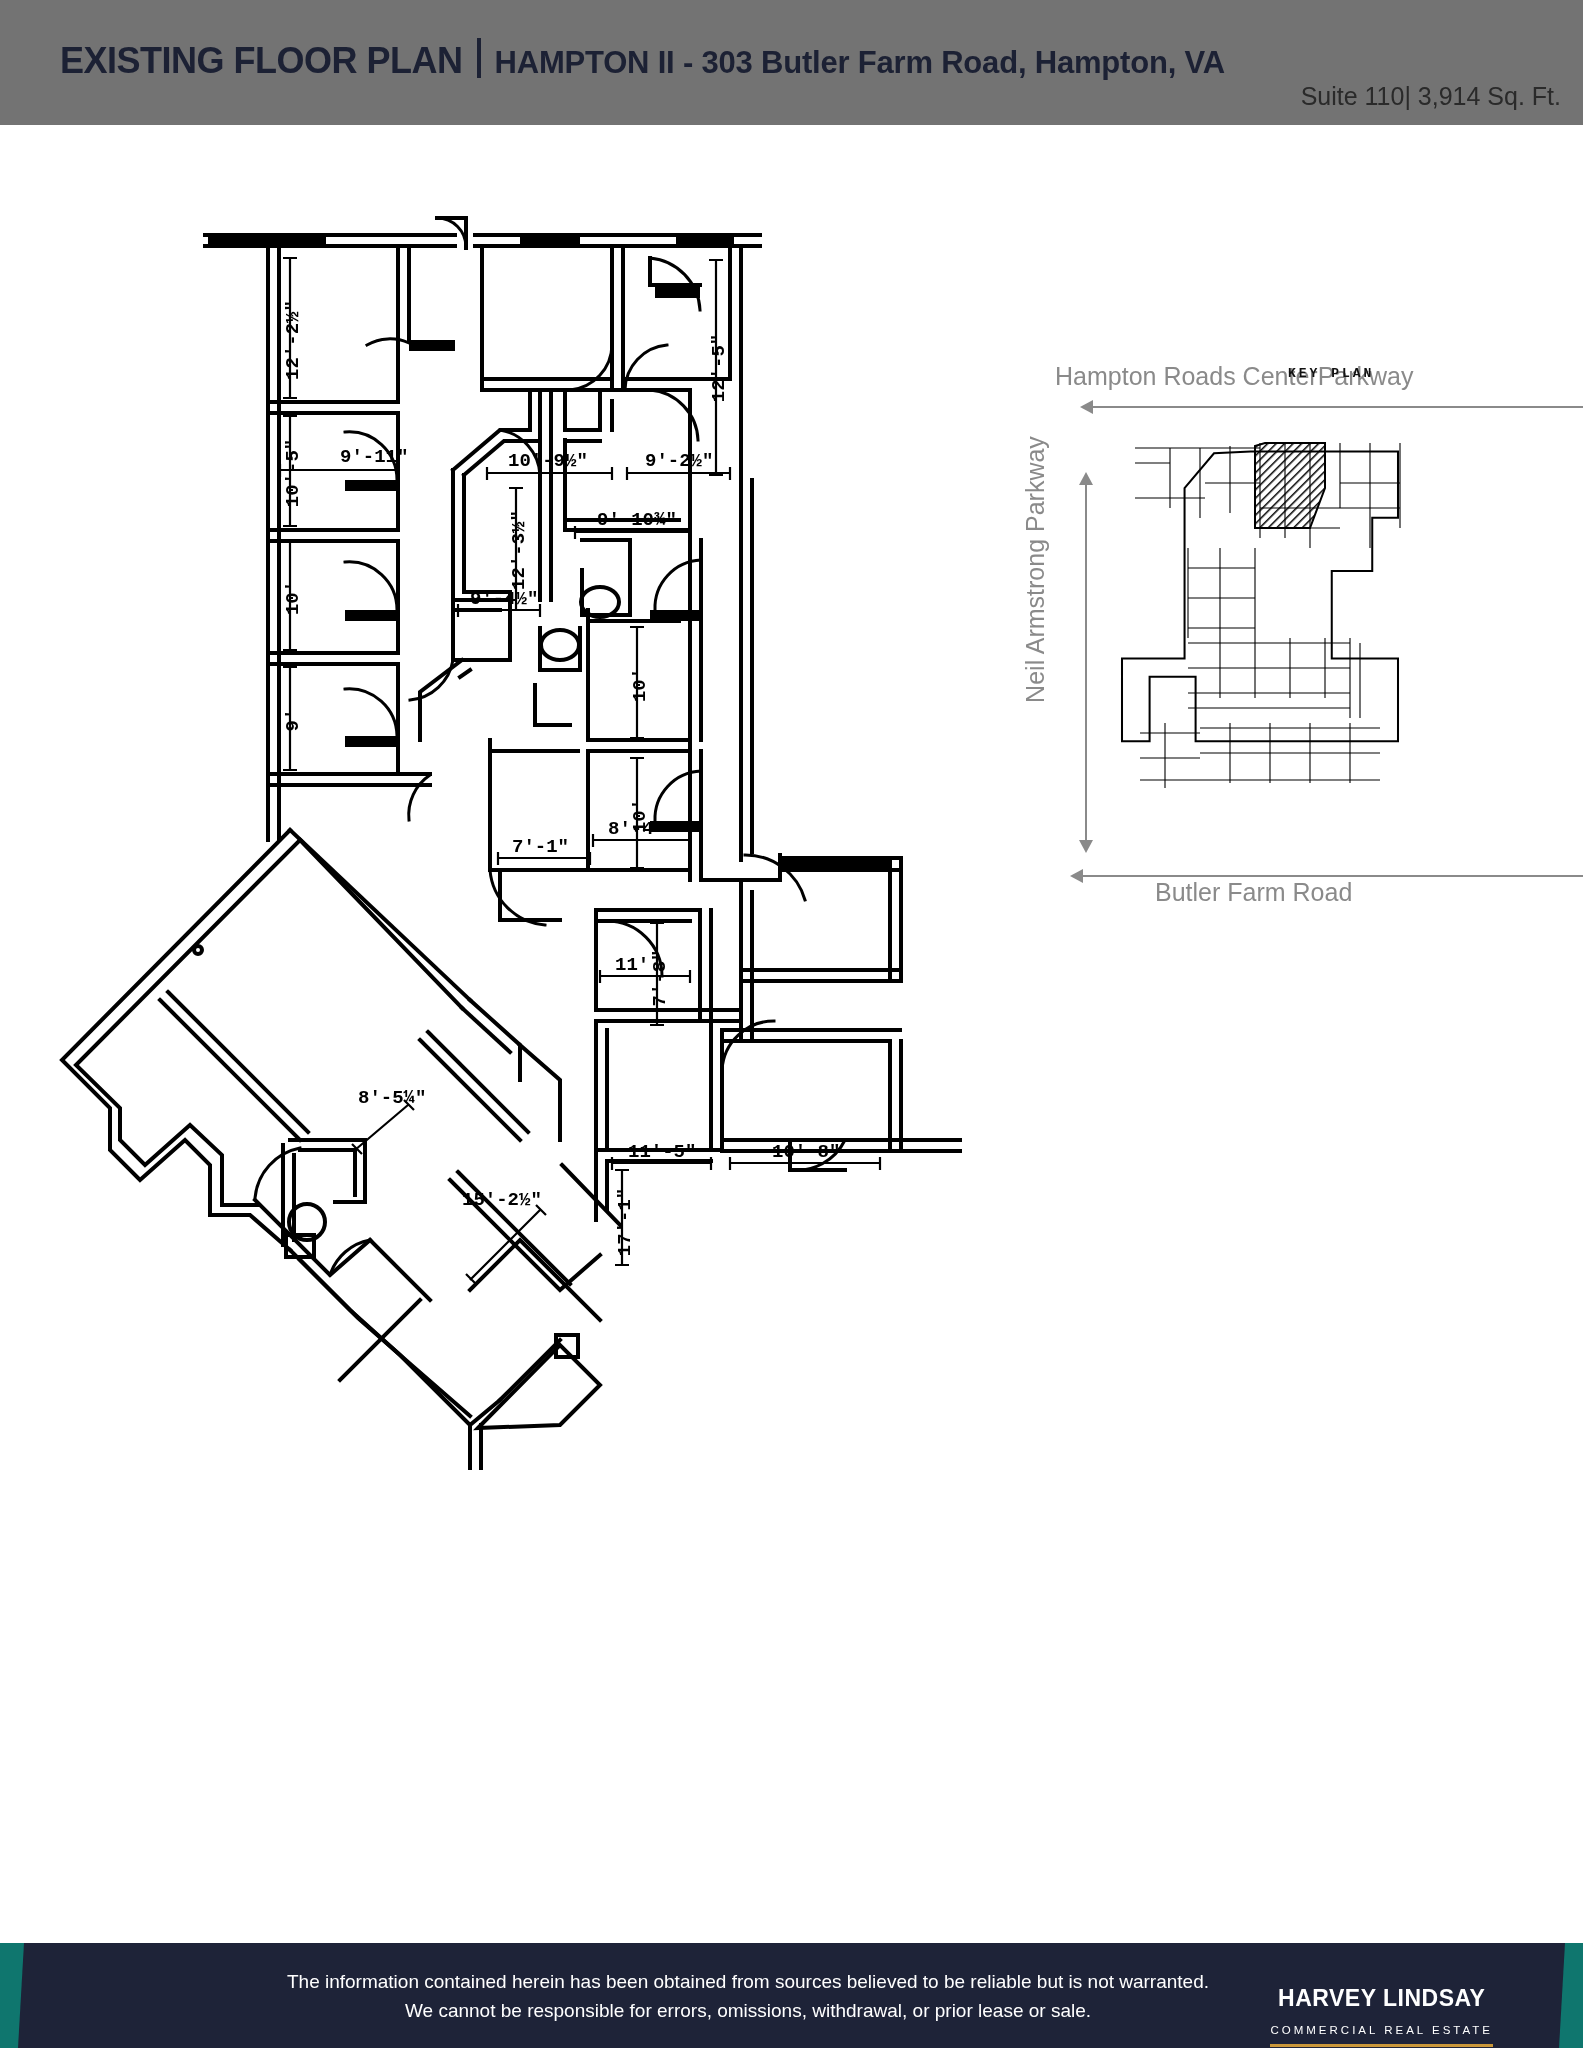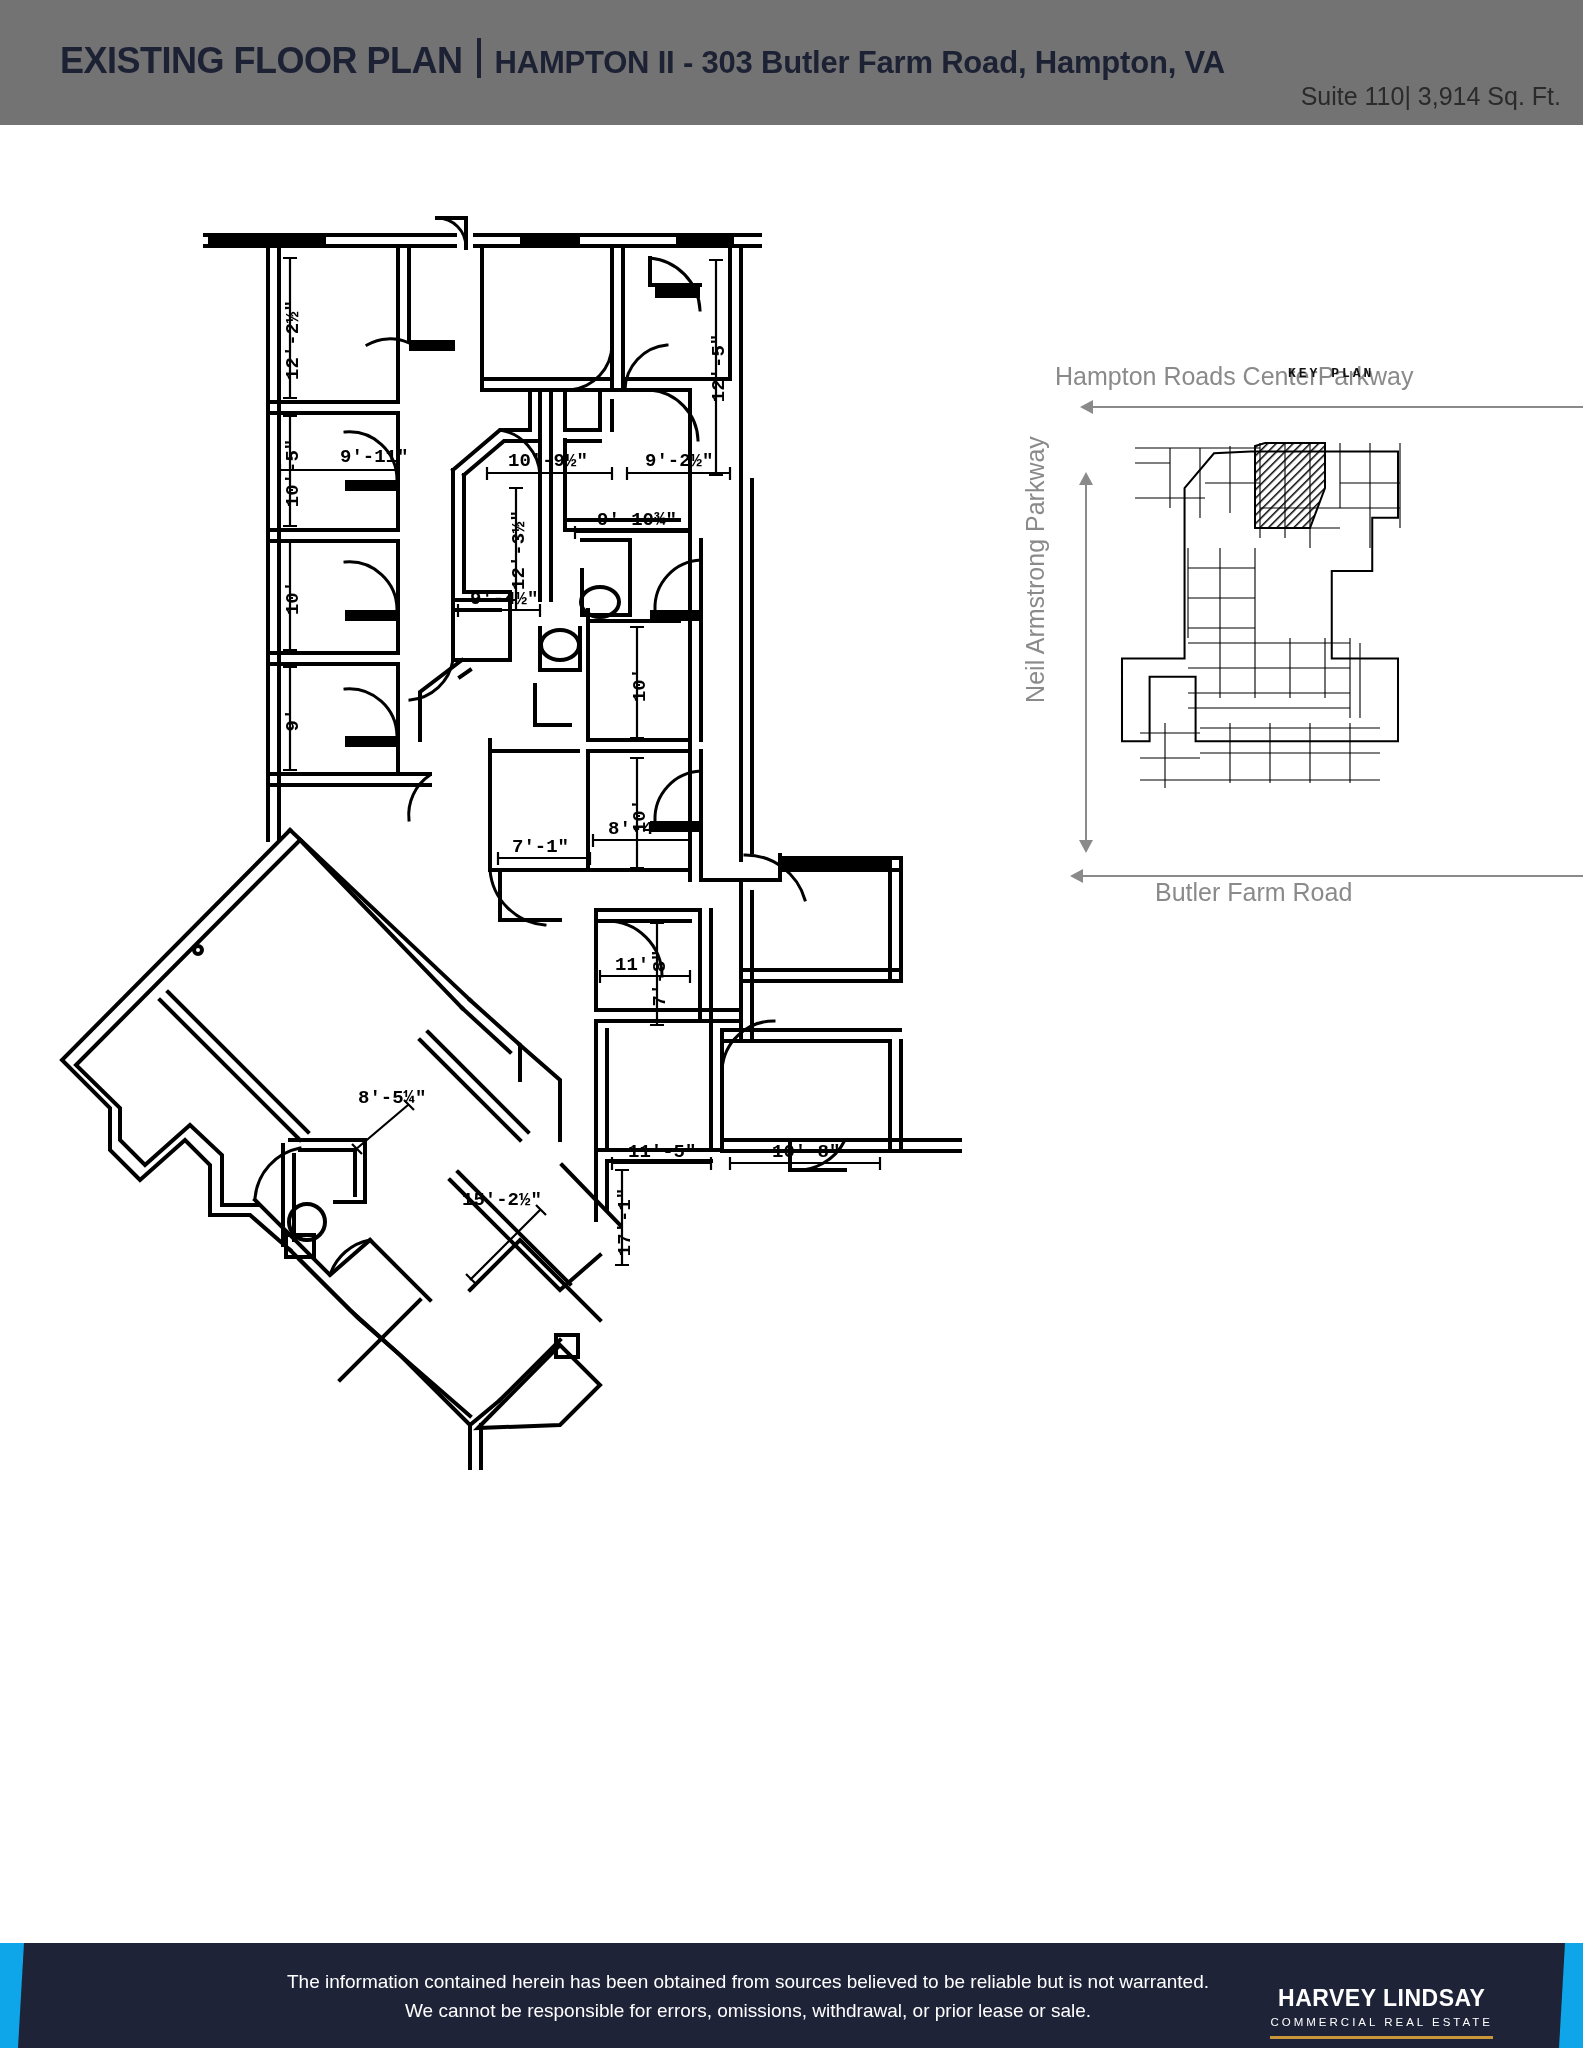--- a/index.html
+++ b/index.html
@@ -30,28 +30,28 @@
   #arrow-top{left:88px;top:36px;width:505px;}
   #arrow-bottom{left:78px;top:505px;width:505px;}
   #arrow-left{left:80px;top:115px;height:355px;}
   #keyplan-title{position:absolute;left:283px;top:-4px;font-size:13px;letter-spacing:3px;font-weight:bold;color:#111;font-family:"Liberation Mono",monospace;}
   #keyplan-svg{position:absolute;left:105px;top:18px;}
 
   
   #floorplan{position:absolute;left:0;top:140px;width:1030px;height:1330px;}
 
   
-  #footer{position:absolute;left:0;bottom:0;width:1583px;height:105px;background:#0ea5e9;}
+  #footer{position:absolute;left:0;bottom:0;width:1583px;height:105px;background:#0f766e;}
   #footer-inner{position:absolute;left:18px;top:0;width:1547px;height:105px;background:#1e2338;
                 clip-path:polygon(6px 0, 1547px 0, 1541px 105px, 0px 105px);}
   #footer-text{position:absolute;left:180px;top:24px;width:1100px;text-align:center;color:#ffffff;
                font-size:19px;line-height:29px;}
   #footer-logo{position:absolute;right:72px;top:22px;text-align:center;}
   #logo-name{font-size:23px;font-weight:bold;color:#ffffff;letter-spacing:0.5px;margin-top:20px;}
-  #logo-tag{font-size:11.5px;color:#ffffff;letter-spacing:3px;margin-top:4px;}
+  #logo-tag{font-size:11.5px;color:#ffffff;letter-spacing:3px;margin-top:12px;}
   #logo-rule{width:100%;height:3px;background:#c9973a;margin-top:8px;}
 </style>
 </head>
 <body>
 
 <div id="header">
   <div id="header-title-row">
     <span id="title-main">EXISTING FLOOR PLAN</span>
     <span id="title-divider"></span>
     <span id="title-sub">HAMPTON II - 303 Butler Farm Road, Hampton, VA</span>

